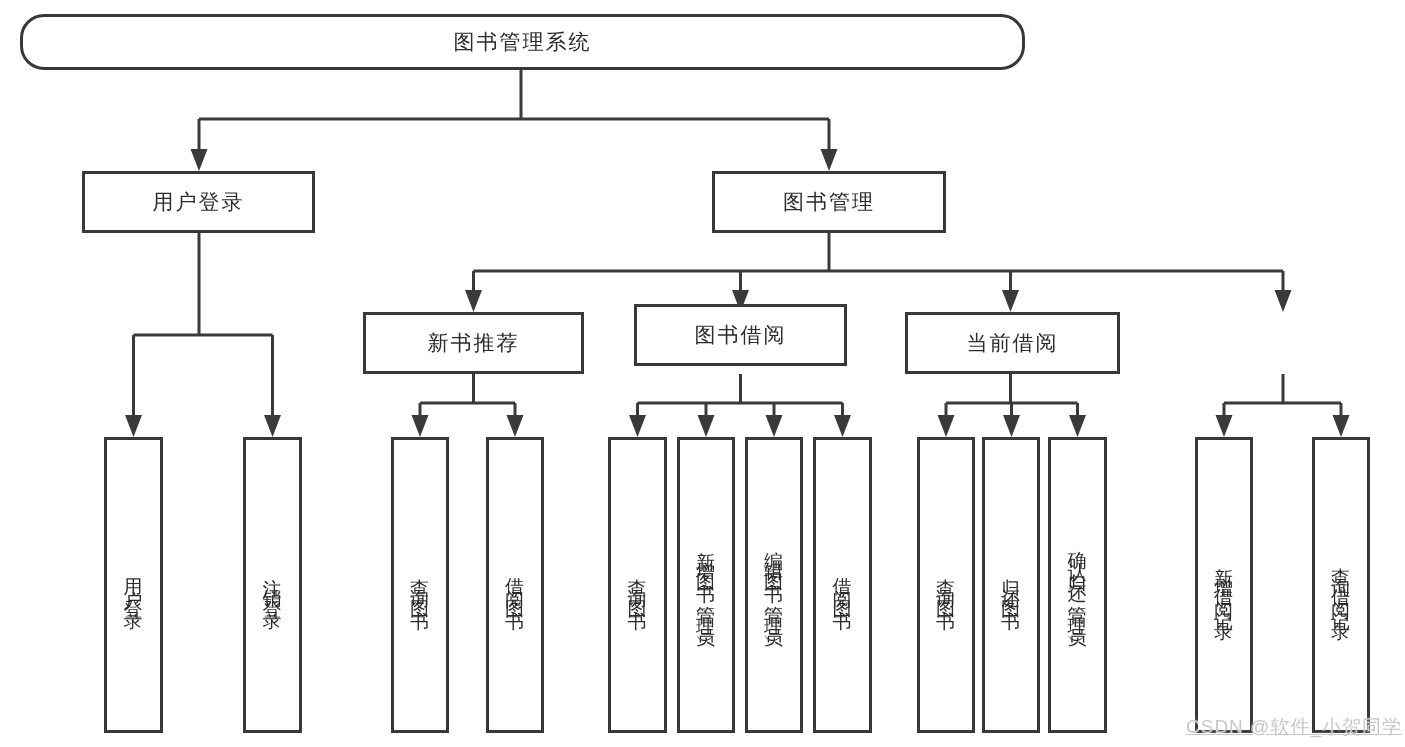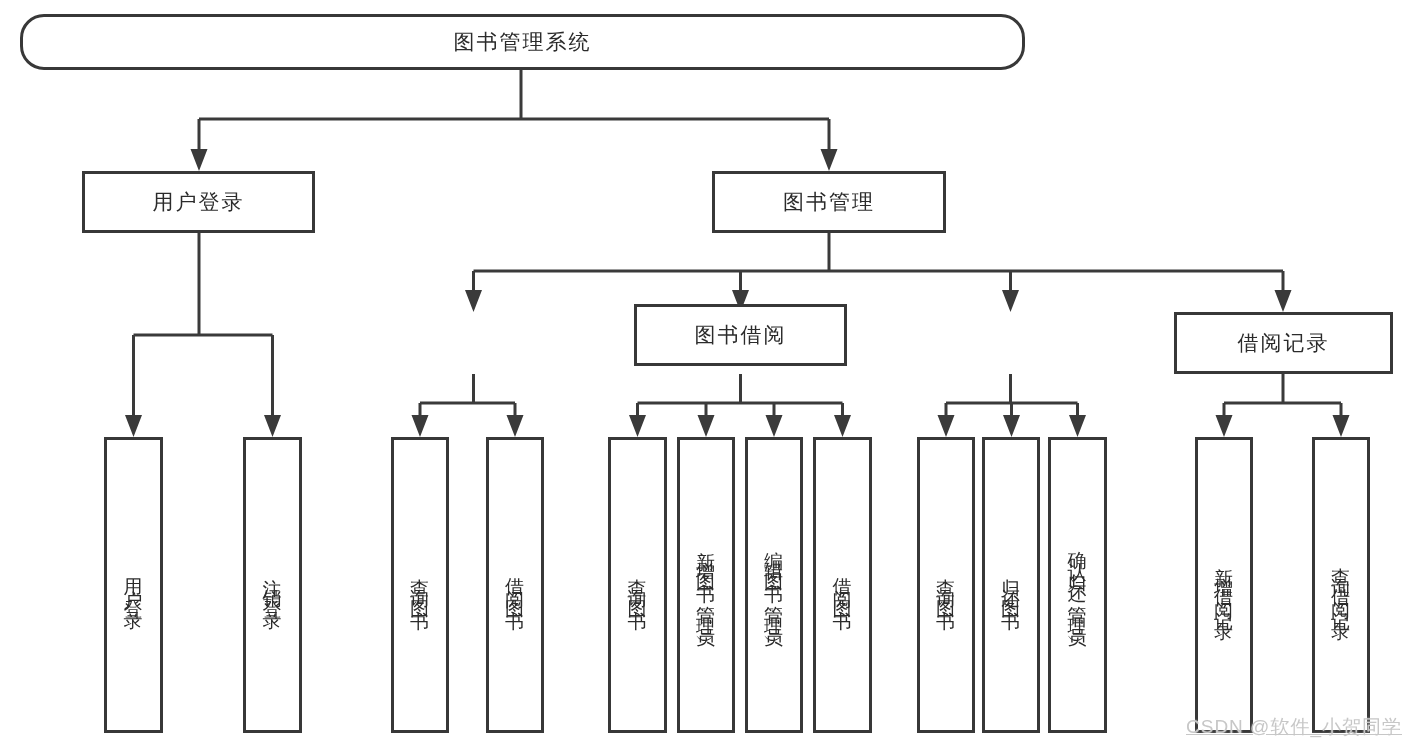--- a/index.html
+++ b/index.html
@@ -88,25 +88,28 @@
     <span>图书管理系统</span>
   </div>
 
   <div class="node hnode" style="left:82px; top:171px; width:233px; height:62px;">
     <span>用户登录</span>
   </div>
   <div class="node hnode" style="left:712px; top:171px; width:234px; height:62px;">
     <span>图书管理</span>
   </div>
 
+  <div class="node hnode" style="left:363px; top:312px; width:221px; height:62px;">
+    <span>新书推荐</span>
+  </div>
   <div class="node hnode" style="left:634px; top:304px; width:213px; height:62px;">
     <span>图书借阅</span>
   </div>
-  <div class="node hnode" style="left:1174px; top:312px; width:219px; height:62px;">
-    <span>借阅记录</span>
+  <div class="node hnode" style="left:905px; top:312px; width:215px; height:62px;">
+    <span>当前借阅</span>
   </div>
 
   <div class="node vnode" style="left:104px; top:437px; width:59px; height:296px;">
     <span class="vlabel">用户登录</span>
   </div>
   <div class="node vnode" style="left:243px; top:437px; width:59px; height:296px;">
     <span class="vlabel">注销登录</span>
   </div>
 
   <div class="node vnode" style="left:391px; top:437px; width:58px; height:296px;">

